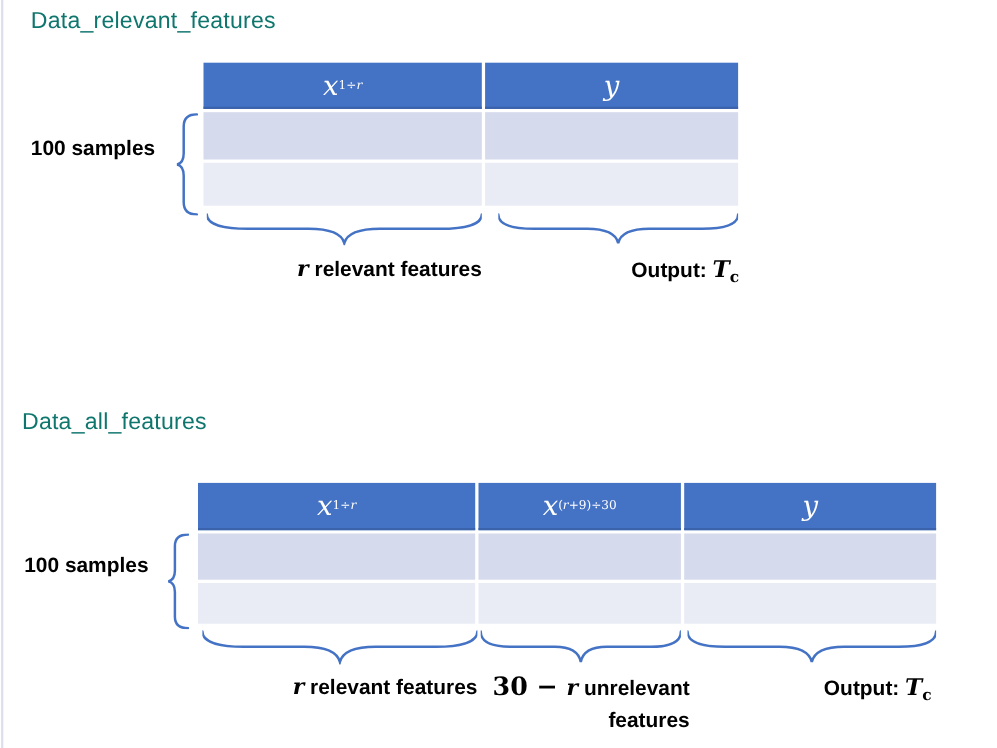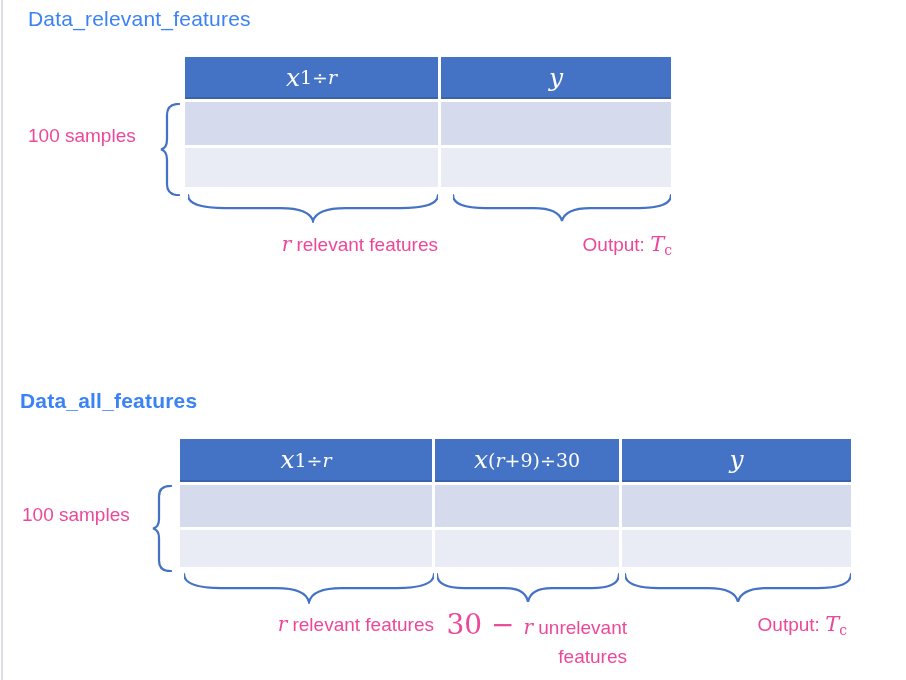--- a/index.html
+++ b/index.html
@@ -1,33 +1,33 @@
 <!DOCTYPE html>
 <html><head>
 <meta charset="utf-8">
 <style>
   html,body{margin:0;padding:0;}
   body{
     width:906px;height:680px;position:relative;background:#ffffff;
     font-family:"Liberation Sans",sans-serif;overflow:hidden;
   }
   .edge-line{position:absolute;left:1px;top:0;width:2px;height:680px;background:#dcdee9;}
-  .sec-title{position:absolute;font-size:21px;color:#3b82f6;letter-spacing:0.2px;}
-  .blue-text{color:#ec4899;}
+  .sec-title{position:absolute;font-size:21px;color:#0f766e;letter-spacing:0.2px;}
+  .blue-text{color:#000000;font-weight:bold;}
   .samples-label{position:absolute;font-size:19px;}
   
   .tbl{position:absolute;display:grid;gap:3px;}
   .cell{display:flex;align-items:center;justify-content:center;box-sizing:border-box;}
   .cell-h{background:#4472C4;color:#ffffff;border-bottom:2px solid #3a63ab;
           font-family:"DejaVu Serif",serif;font-size:25px;}
   .cell-r1{background:#D5DAEC;}
   .cell-r2{background:#E9EBF5;}
   .mi{font-family:"DejaVu Serif",serif;font-style:italic;}
   .mn{font-family:"DejaVu Serif",serif;font-style:normal;}
-  .hsub{font-size:19px;vertical-align:-6px;}
+  .hsub{font-size:11px;vertical-align:-6px;}
   .brace{position:absolute;}
   .brace svg{display:block;width:100%;height:100%;}
   .cap{position:absolute;font-size:19px;text-align:right;line-height:29px;}
   .cap .mi{font-size:20px;}
   .csub{font-family:"DejaVu Serif",serif;font-size:14px;vertical-align:-4px;}
 </style>
 </head>
 <body>
 
 <div class="edge-line"></div>
@@ -67,21 +67,21 @@
   </svg>
 </div>
 
 <div class="cap blue-text" style="left:188px;top:230px;width:250px;">
   <span class="mi">r</span><span> relevant features</span>
 </div>
 <div class="cap blue-text" style="left:452px;top:230px;width:220px;">
   <span>Output: </span><span class="mi" style="font-size:21px;">T</span><span class="csub">c</span>
 </div>
 
-<div class="sec-title" style="left:20px;top:389px;font-weight:bold;">Data_all_features</div>
+<div class="sec-title" style="left:20px;top:372px;">Data_all_features</div>
 
 <div class="samples-label blue-text" style="left:22px;top:504px;">100 samples</div>
 
 <div class="brace" style="left:152px;top:485px;width:20px;height:87px;">
   <svg viewBox="0 0 20 100" preserveAspectRatio="none" aria-hidden="true">
     <path d="M 19,1 C 10,1 7,6 7,13 L 7,39 C 7,46 5,49 1,50 C 5,51 7,54 7,61 L 7,87 C 7,94 10,99 19,99" fill="none" stroke="#4472C4" stroke-width="2.25" stroke-linecap="round" vector-effect="non-scaling-stroke"></path>
   </svg>
 </div>
 
 <div class="tbl" style="left:180px;top:439px;width:671px;grid-template-columns:252px 184px 229px;grid-template-rows:43px 42px 37px;">
@@ -117,17 +117,17 @@
 <div class="brace" style="left:625px;top:572px;width:226px;height:32px;">
   <svg viewBox="0 0 100 30" preserveAspectRatio="none" aria-hidden="true">
     <path d="M 0,2 C 0,11 6,15 15,15 L 37,15 C 44,15 49,19 50,28 C 51,19 56,15 63,15 L 85,15 C 94,15 100,11 100,2" fill="none" stroke="#4472C4" stroke-width="2.25" stroke-linecap="round" vector-effect="non-scaling-stroke"></path>
   </svg>
 </div>
 
 <div class="cap blue-text" style="left:184px;top:610px;width:250px;">
   <span class="mi">r</span><span> relevant features</span>
 </div>
 <div class="cap blue-text" style="left:427px;top:610px;width:200px;">
-  <span class="mn" style="font-size:28px;">30 − </span><span class="mi">r</span><span> unrelevant features</span>
+  <span class="mn" style="font-size:23px;">30 − </span><span class="mi">r</span><span> unrelevant features</span>
 </div>
 <div class="cap blue-text" style="left:627px;top:610px;width:220px;">
   <span>Output: </span><span class="mi" style="font-size:21px;">T</span><span class="csub">c</span>
 </div>
 
 </body></html>

